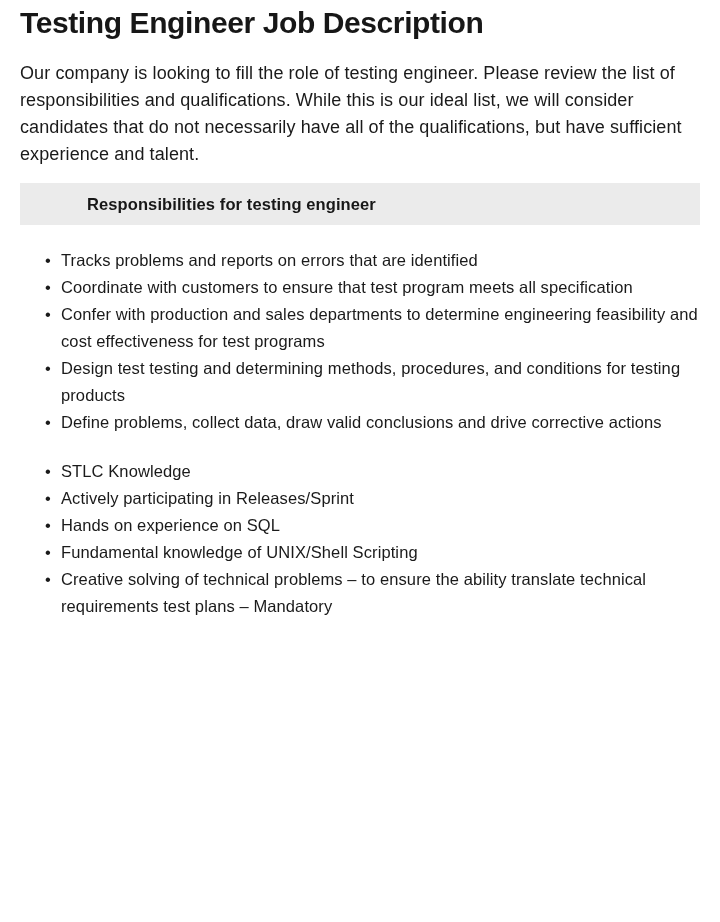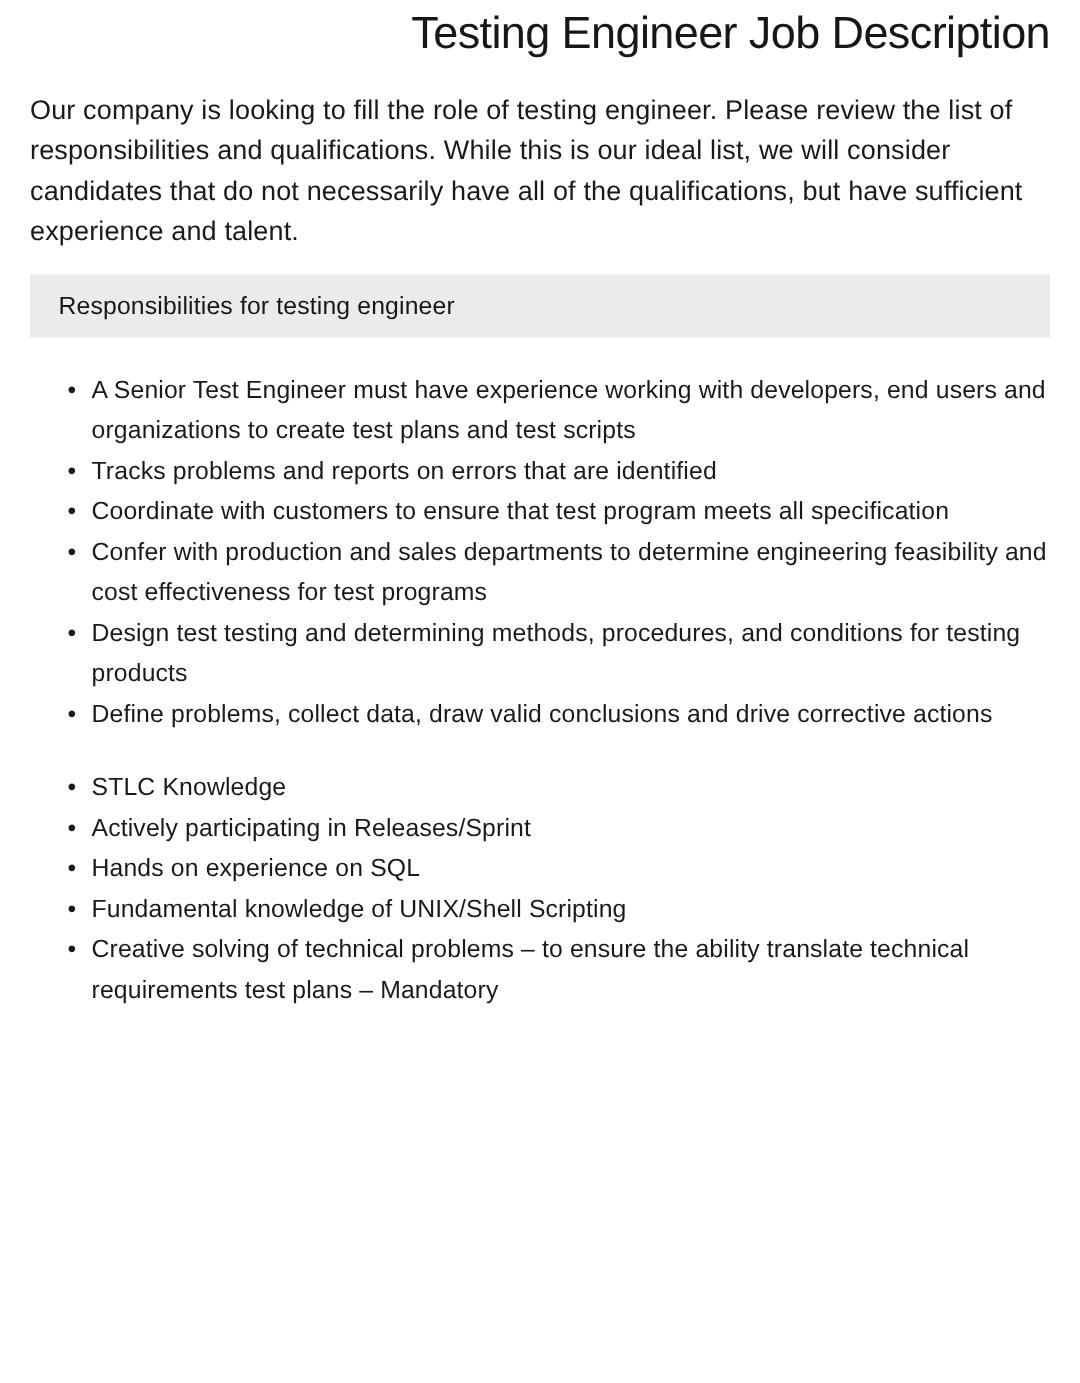--- a/index.html
+++ b/index.html
@@ -14,47 +14,48 @@
     color: #1a1a1a;
     overflow: hidden;
   }
   .page {
     width: 720px;
     height: 922px;
     box-sizing: border-box;
   }
   .doc-title {
     margin: 5px 20px 0;
-    text-align: right;
+    text-align: left;
     font-size: 30px;
     line-height: 36px;
-    font-weight: 400;
+    font-weight: 700;
     letter-spacing: -0.4px;
     color: #171717;
   }
   .intro {
     margin: 19px 20px 0;
     font-size: 18px;
     line-height: 27px;
     letter-spacing: 0.1px;
   }
   .section-header {
     margin: 15px 20px 0;
     height: 42px;
     background: #ebebeb;
     display: flex;
     align-items: center;
     padding: 0 19px;
     box-sizing: border-box;
   }
   .section-header span {
     font-size: 16.5px;
-    font-weight: 400;
+    font-weight: 700;
     letter-spacing: 0.1px;
     color: #171717;
+    margin-left: 48px;
   }
   ul.bullet-list {
     margin: 22px 20px 0;
     padding: 0;
     list-style: none;
     font-size: 16.5px;
     line-height: 27px;
     letter-spacing: 0.1px;
   }
   ul.bullet-list li {
@@ -78,21 +79,20 @@
 
   <h1 class="doc-title">Testing Engineer Job Description</h1>
 
   <p class="intro">Our company is looking to fill the role of testing engineer. Please review the list of responsibilities and qualifications. While this is our ideal list, we will consider candidates that do not necessarily have all of the qualifications, but have sufficient experience and talent.</p>
 
   <div class="section-header">
     <span>Responsibilities for testing engineer</span>
   </div>
 
   <ul class="bullet-list">
-      <li>A Senior Test Engineer must have experience working with developers, end users and organizations to create test plans and test scripts</li>
       <li>Tracks problems and reports on errors that are identified</li>
       <li>Coordinate with customers to ensure that test program meets all specification</li>
       <li>Confer with production and sales departments to determine engineering feasibility and cost effectiveness for test programs</li>
       <li>Design test testing and determining methods, procedures, and conditions for testing products</li>
       <li>Define problems, collect data, draw valid conclusions and drive corrective actions</li>
     </ul>
 
 
   <ul class="bullet-list">
       <li>STLC Knowledge</li>

